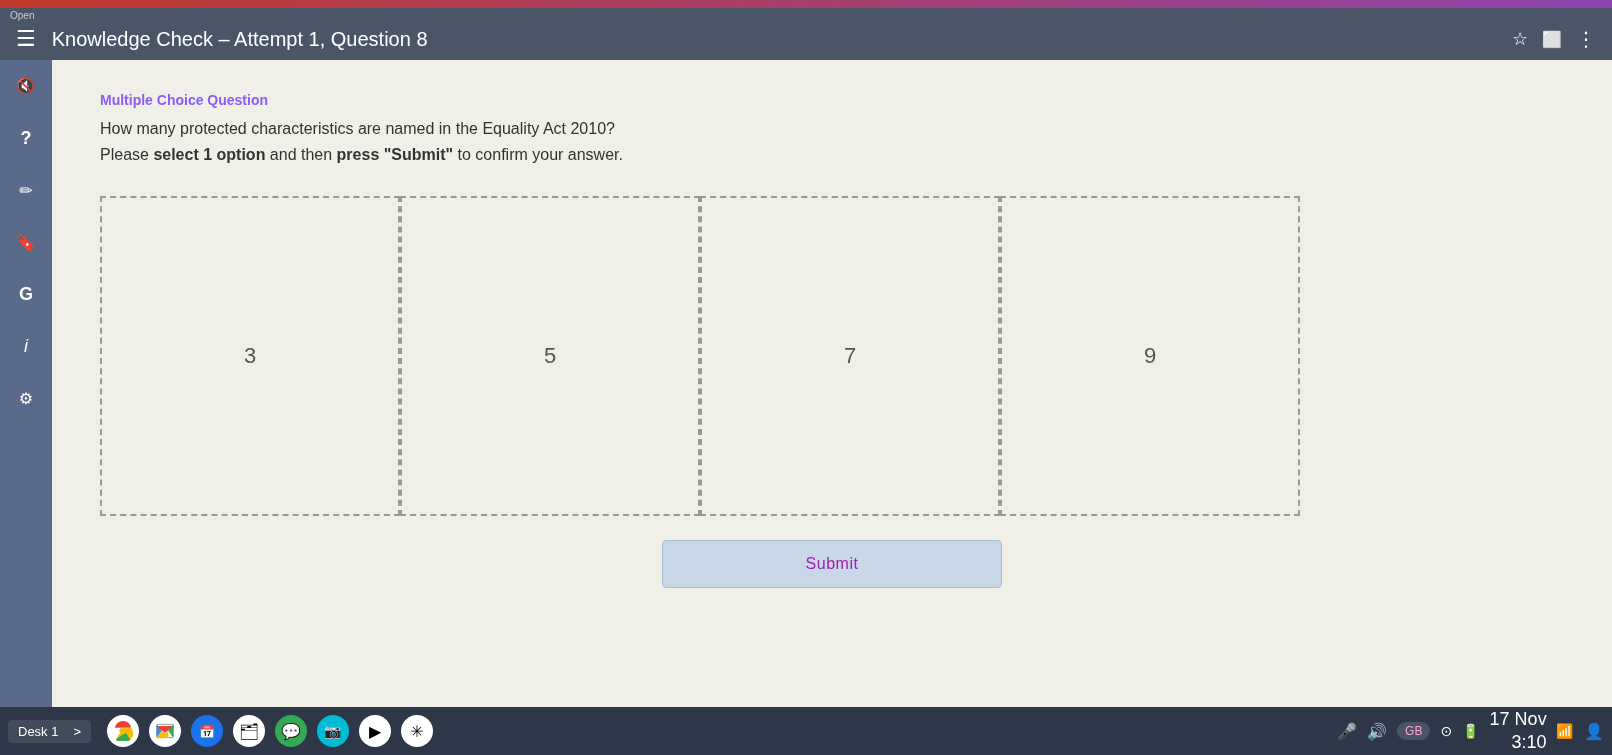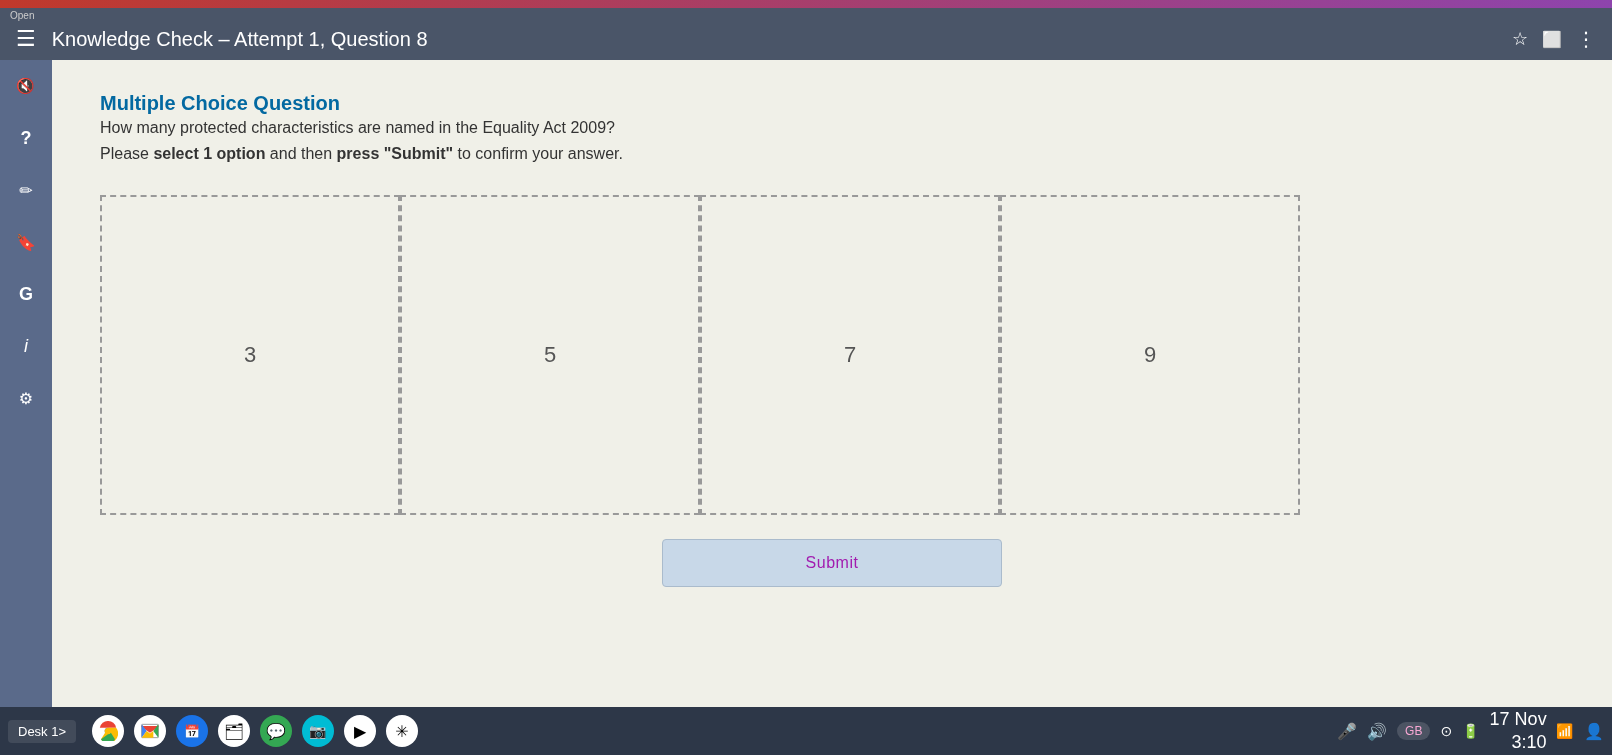--- a/index.html
+++ b/index.html
@@ -54,24 +54,24 @@
 
     
     .content-area {
       flex: 1;
       background: #f0f0e8;
       padding: 32px 48px;
       overflow-y: auto;
     }
 
     .question-title {
-      font-size: 20px;
+      font-size: 14px;
       font-weight: bold;
-      color: #0369a1;
-      margin-bottom: 4px;
+      color: #8b5cf6;
+      margin-bottom: 12px;
     }
 
     .question-text {
       font-size: 16px;
       color: #333;
       margin-bottom: 8px;
     }
 
     .instruction-text {
       font-size: 16px;
@@ -152,21 +152,21 @@
     .desk-btn {
       background: rgba(255,255,255,0.1);
       border: none;
       color: white;
       font-size: 13px;
       padding: 4px 10px;
       border-radius: 4px;
       cursor: pointer;
       display: flex;
       align-items: center;
-      gap: 0;
+      gap: 15px;
     }
 
     .taskbar-icons {
       display: flex;
       align-items: center;
       gap: 10px;
       margin-left: 8px;
     }
 
     .taskbar-icon {
@@ -235,21 +235,21 @@
     <div class="side-icon" style="font-size:18px; font-weight:bold;">?</div>
     <div class="side-icon" style="font-size:16px;">✏</div>
     <div class="side-icon" style="font-size:16px;">🔖</div>
     <div class="side-icon" style="font-size:18px; font-weight:bold;">G</div>
     <div class="side-icon" style="font-size:18px; font-style:italic;">i</div>
     <div class="side-icon" style="font-size:16px;">⚙</div>
   </div>
 
   <div class="content-area">
     <div class="question-title">Multiple Choice Question</div>
-    <div class="question-text">How many protected characteristics are named in the Equality Act 2009?</div>
+    <div class="question-text">How many protected characteristics are named in the Equality Act 2010?</div>
     <div class="instruction-text">
       Please <strong>select 1 option</strong> and then <strong>press "Submit"</strong> to confirm your answer.
     </div>
 
     <div class="options-grid">
       <div class="option-box">
         <span class="option-number">3</span>
       </div>
       <div class="option-box">
         <span class="option-number">5</span>

